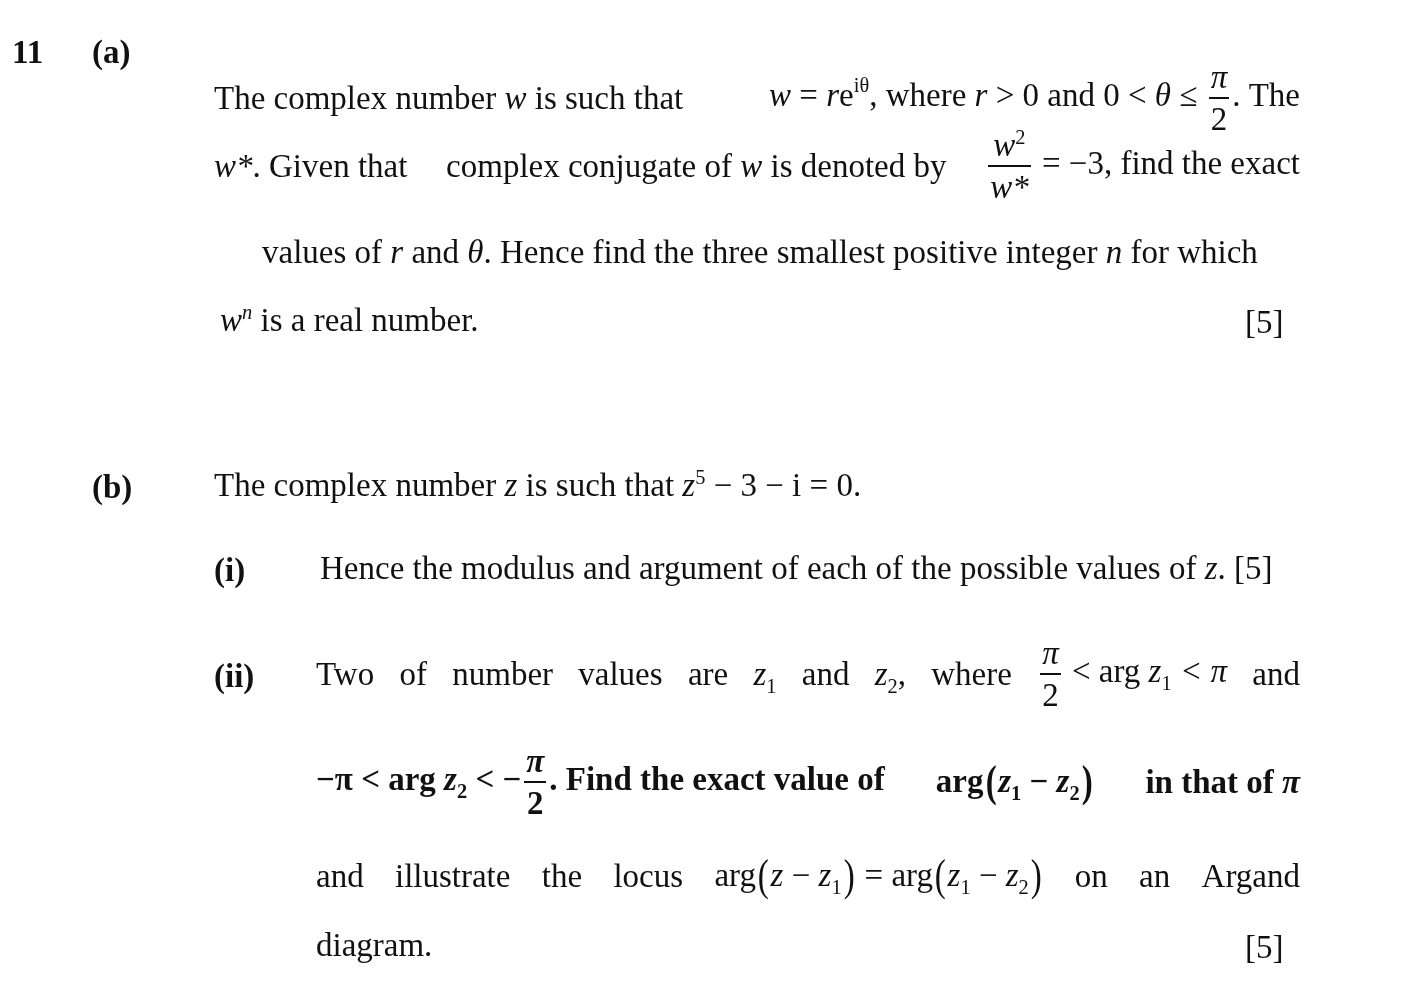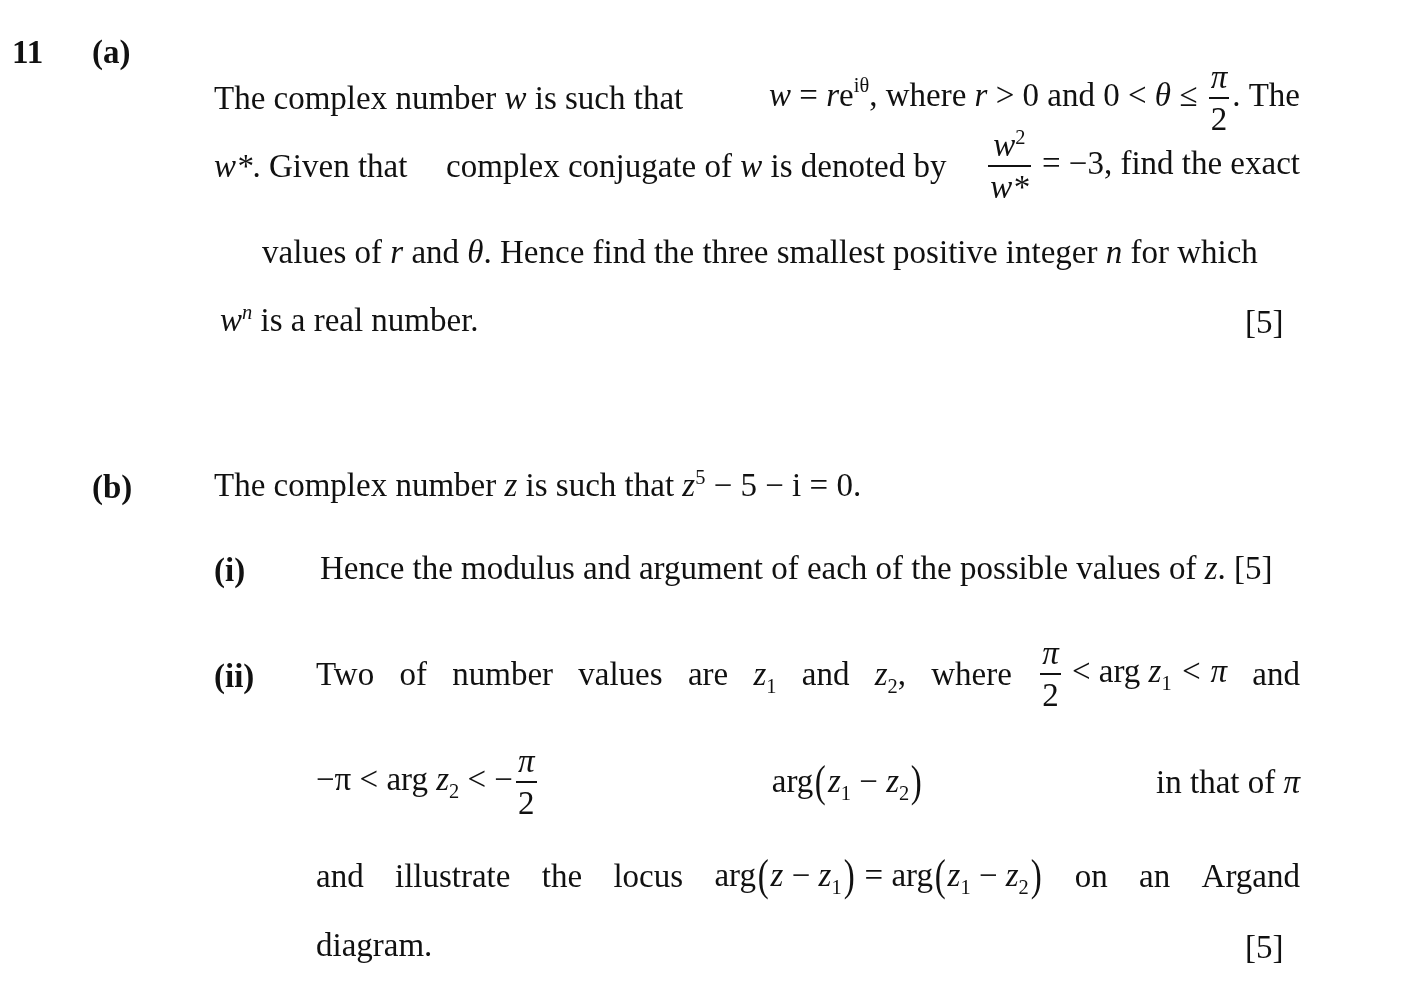--- a/index.html
+++ b/index.html
@@ -61,21 +61,21 @@
 
   <div class="line" style="left:220px; top:304px;text-align:center;">
     <span class="it">w</span><sup class="it" style="vertical-align: 12px;">n</sup><span> is a real number.</span>
   </div>
   <div class="mark" style="left:1245px; top:304px;">[5]</div>
 </div>
 
 <div class="abs bold" style="left:92px; top:469px;">(b)</div>
 
 <div class="line" style="left:214px; top:469px;">
-  <span>The complex number </span><span class="it">z</span><span> is such that </span><span class="it">z</span><sup style="vertical-align: 12px;">5</sup><span> − 5 − i = 0</span><span>.</span>
+  <span>The complex number </span><span class="it">z</span><span> is such that </span><span class="it">z</span><sup style="vertical-align: 12px;">5</sup><span> − 3 − i = 0</span><span>.</span>
 </div>
 
 <div class="abs bold" style="left:214px; top:552px;">(i)</div>
 <div class="line" style="left:320px; top:552px;">
   <span>Hence the modulus and argument of each of the possible values of </span><span class="it">z</span><span>.</span>
   <span>[5]</span>
 </div>
 
 <div class="abs bold" style="left:214px; top:658px;">(ii)</div>
 
@@ -88,23 +88,23 @@
     <span>are</span>
     <span><span class="it">z</span><sub>1</sub></span>
     <span>and</span>
     <span><span class="it">z</span><sub>2</sub><span>,</span></span>
     <span>where</span>
     <span><span class="frac"><span class="num it">π</span><span class="den">2</span></span><span> &lt; arg </span><span class="it">z</span><sub>1</sub><span class="it"> &lt; π</span></span>
     <span>and</span>
   </div>
 </div>
 
-<div class="line" style="left:316px; top:742px; width:984px;">
+<div class="line" style="left:316px; top:742px; width:984px;font-weight:bold;">
   <div class="justify" style="height:80px;">
-    <span><span>−π &lt; arg </span><span class="it">z</span><sub>2</sub><span> &lt; −</span><span class="frac"><span class="num it">π</span><span class="den">2</span></span></span>
+    <span><span>−π &lt; arg </span><span class="it">z</span><sub>2</sub><span> &lt; −</span><span class="frac"><span class="num it">π</span><span class="den">2</span></span><span>. Find the exact value of </span></span>
     <span><span>arg</span><span class="paren">(</span><span class="it">z</span><sub>1</sub><span> − </span><span class="it">z</span><sub>2</sub><span class="paren">)</span></span>
     <span><span> in that of </span><span class="it">π</span></span>
   </div>
 </div>
 
 <div class="line" style="left:316px; top:856px; width:984px;">
   <div class="justify" style="height:40px;">
     <span>and</span>
     <span>illustrate</span>
     <span>the</span>

